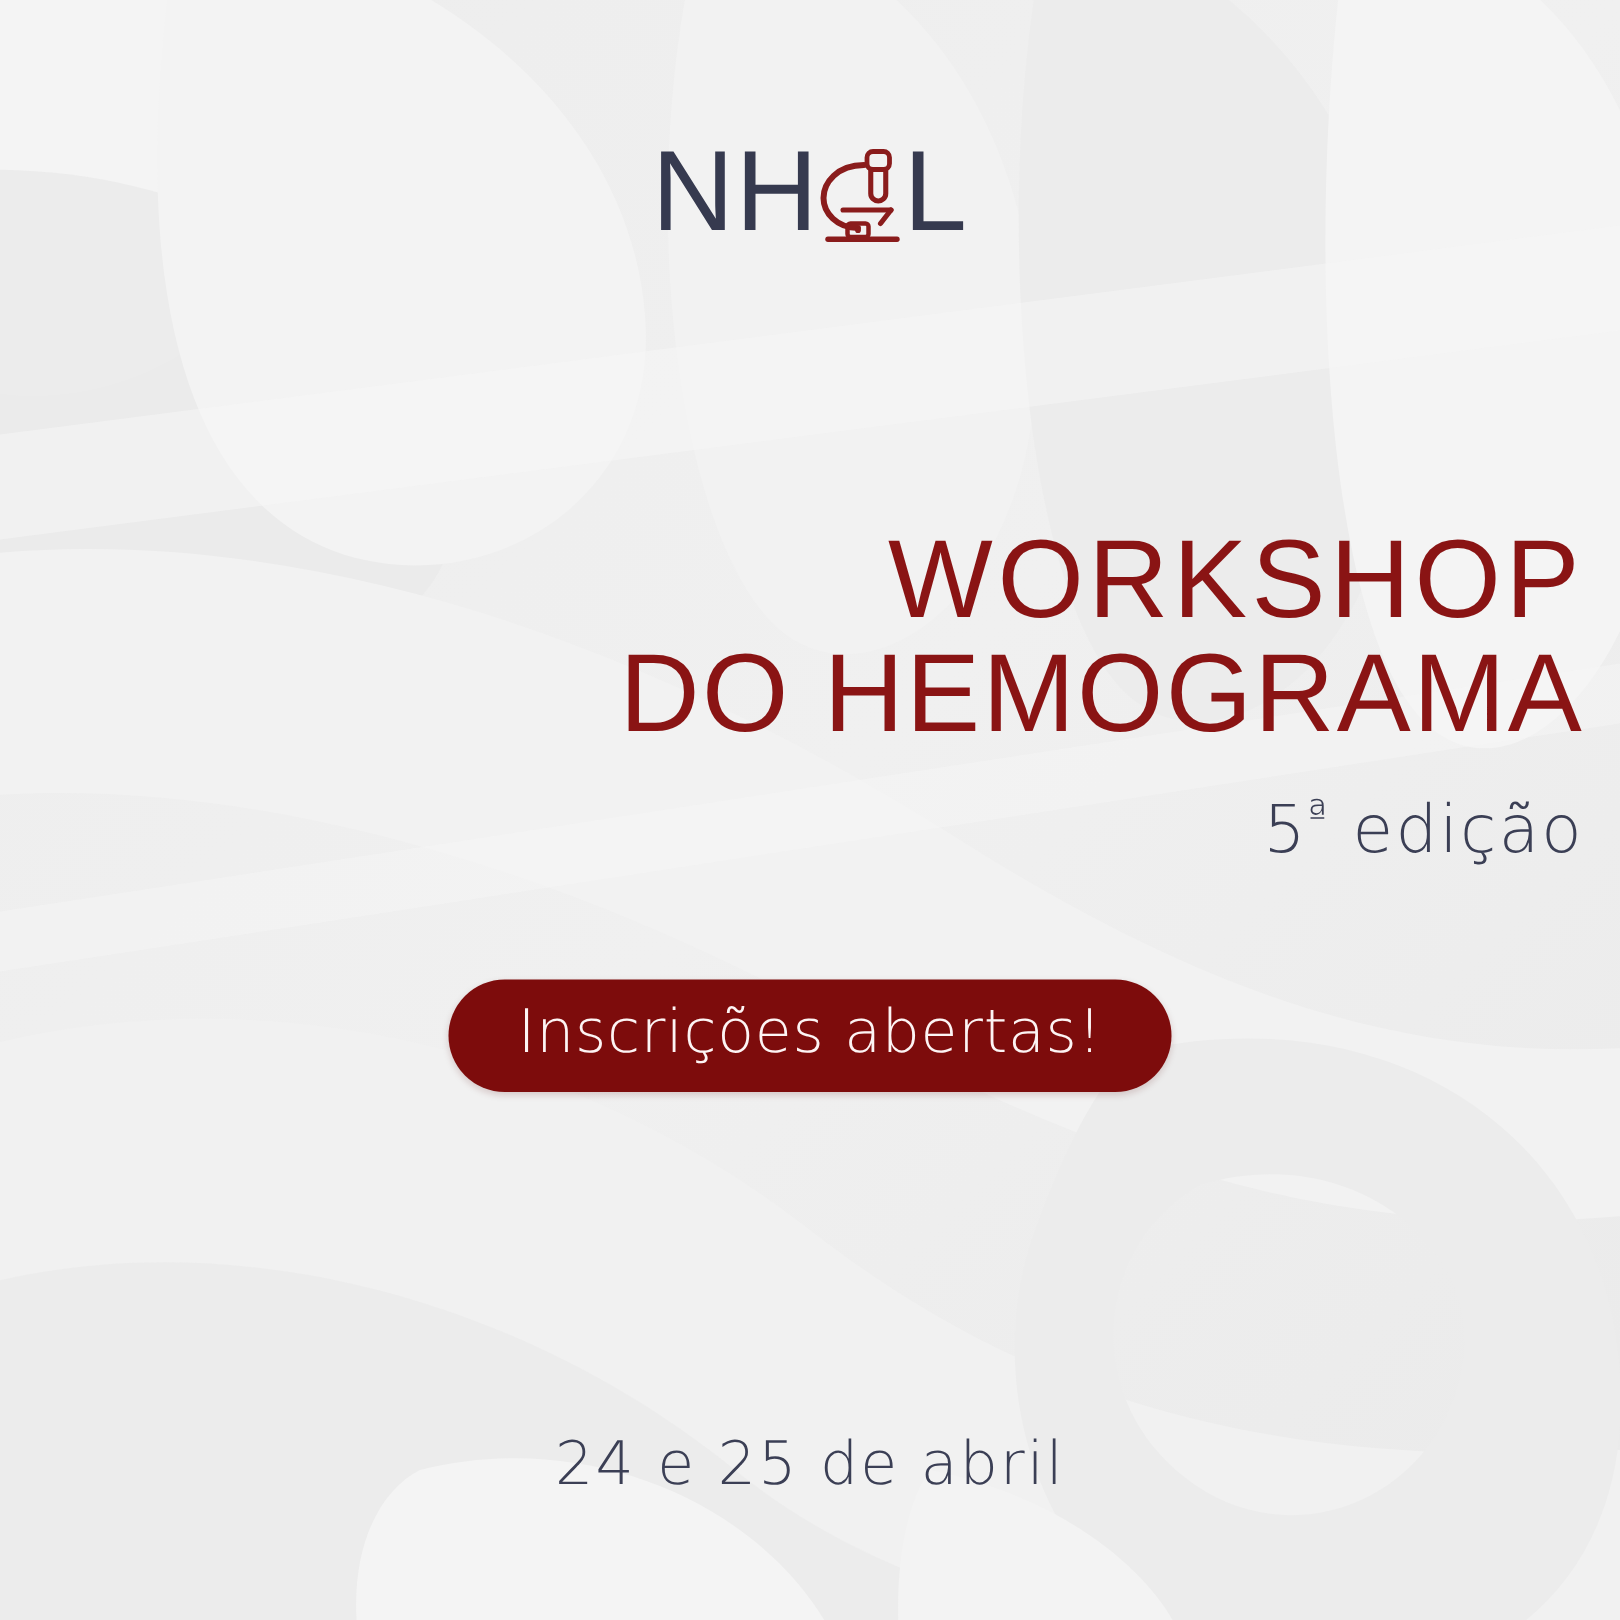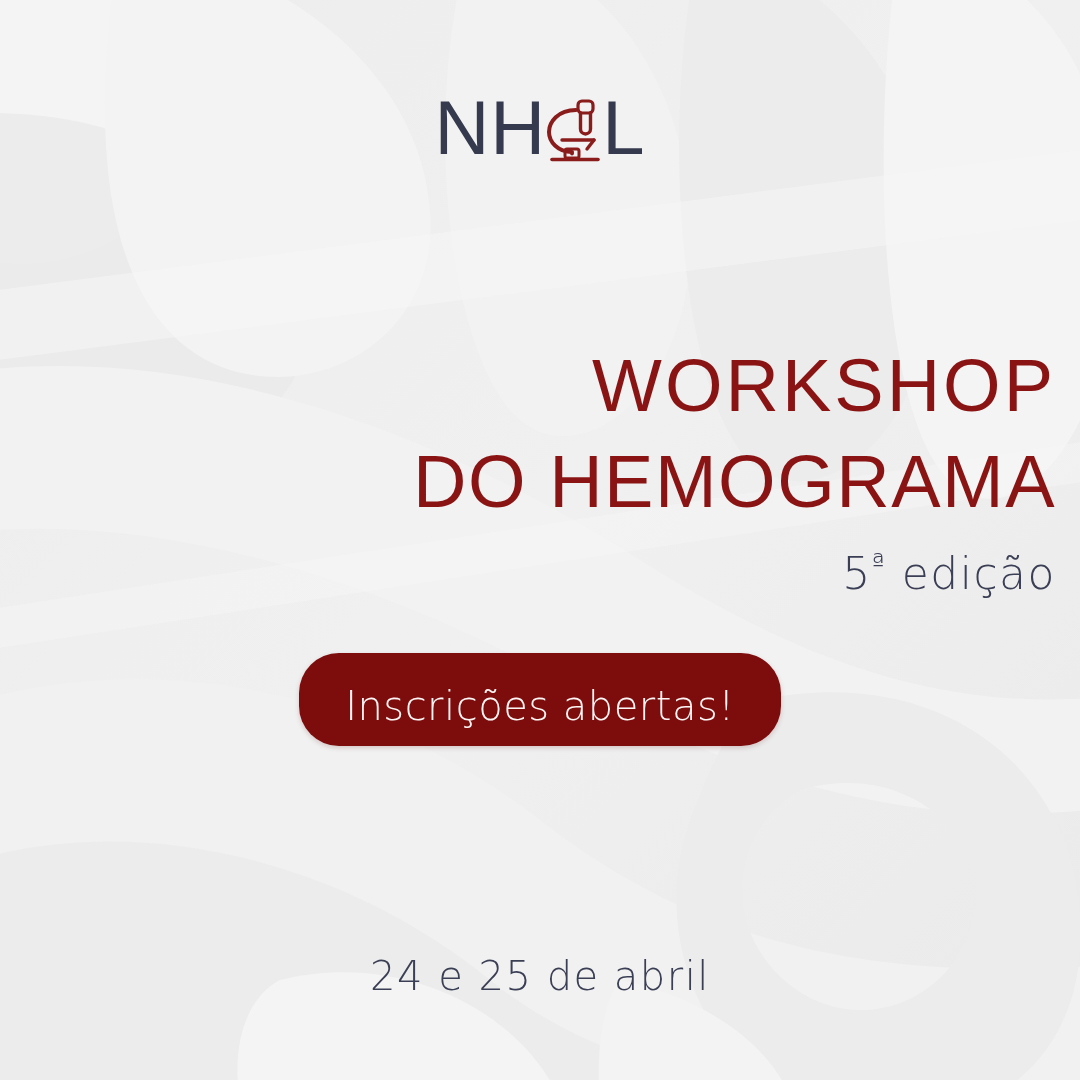--- a/index.html
+++ b/index.html
@@ -75,21 +75,21 @@
     font-family: "Liberation Sans", sans-serif;
     font-weight: 300;
     color: #8a1414;
     font-size: 74px;
     line-height: 76px;
     letter-spacing: 1.5px;
     white-space: nowrap;
   }
   .headline-line.l1 { letter-spacing: 3px; }
   .headline-line.l2 { letter-spacing: 1px; }
-  .headline-line.l3 { letter-spacing: 1.5px; margin-top: 20px; }
+  .headline-line.l3 { letter-spacing: 1.5px; }
 
   #edition {
     display: block;
     margin-top: 28px;
     font-family: "DejaVu Sans", sans-serif;
     font-weight: 300;
     font-size: 44px;
     line-height: 52px;
     letter-spacing: 1.5px;
     color: #3b3f55;
@@ -106,21 +106,21 @@
     top: 653px;
     left: 0;
     width: 1080px;
     display: flex;
     justify-content: center;
   }
   #badge {
     background: #7d0c0c;
     color: #fdf4f4;
     border-radius: 40px;
-    padding: 30px 46px 17px 46px;
+    padding: 12px 46px 17px 46px;
     font-family: "DejaVu Sans", sans-serif;
     font-weight: 300;
     font-size: 40px;
     line-height: 46px;
     letter-spacing: 0.5px;
     white-space: nowrap;
     box-shadow: 0 2px 5px rgba(90, 10, 10, 0.18);
   }
 
   

